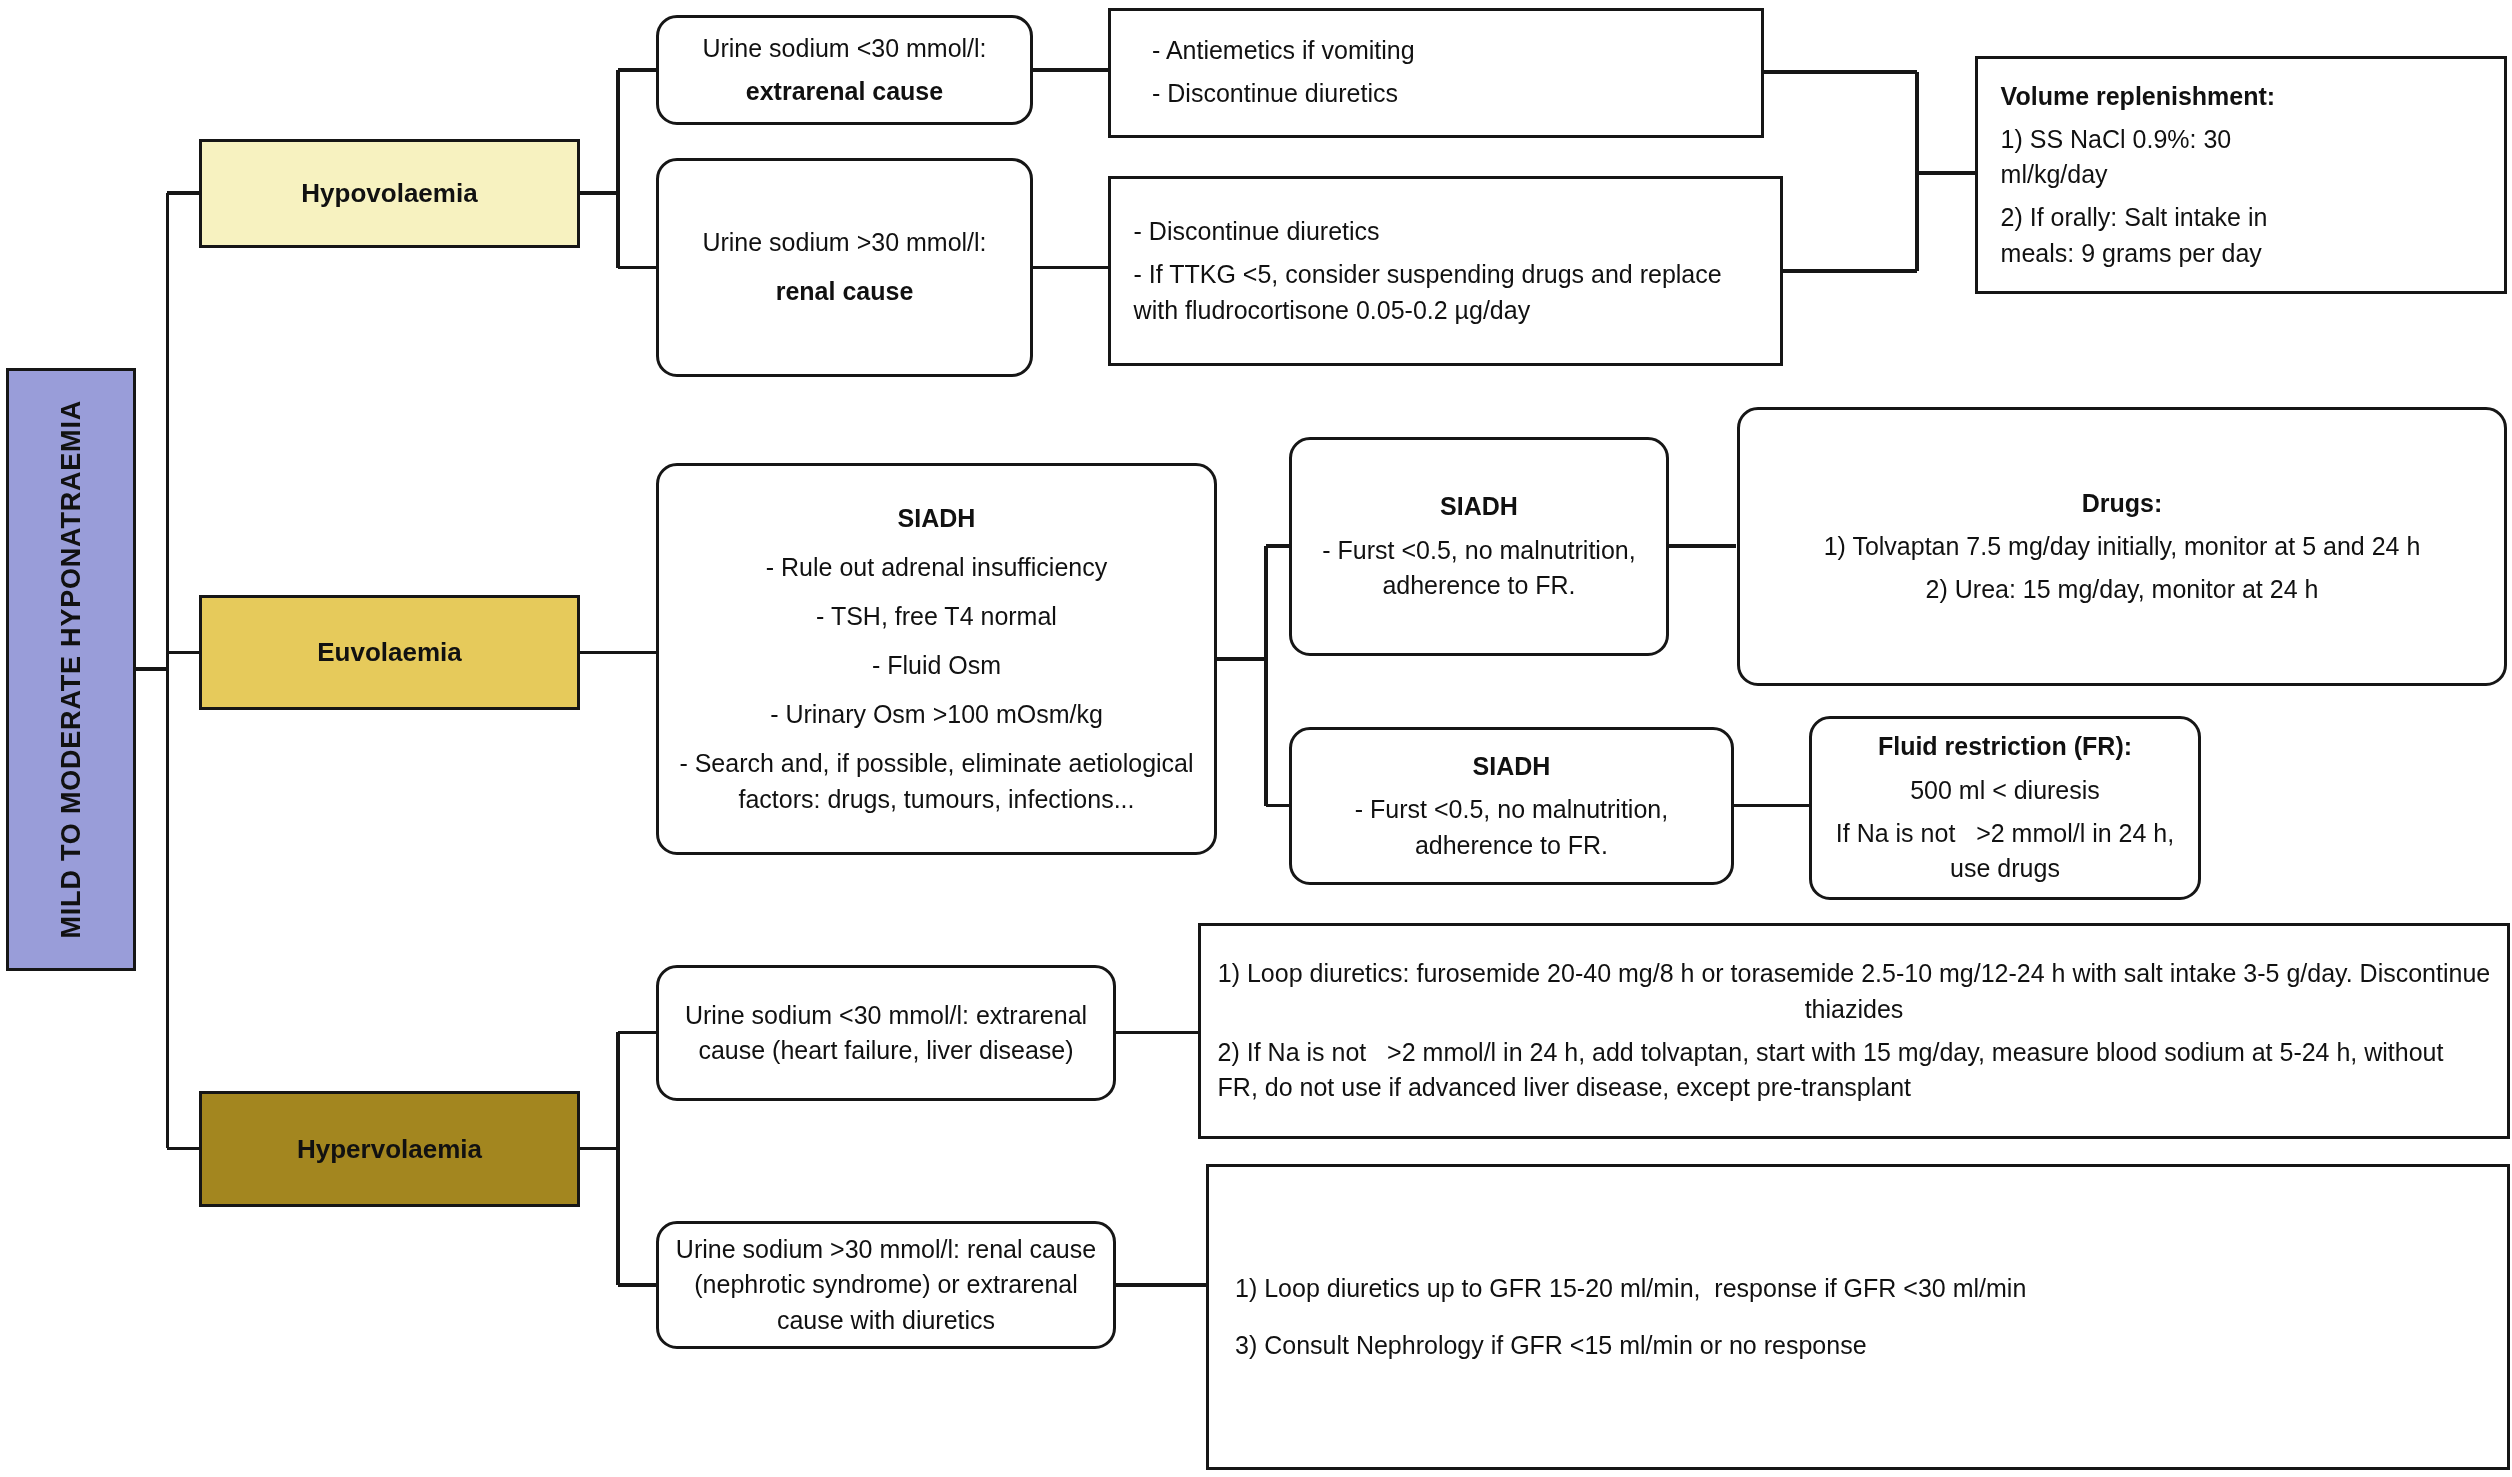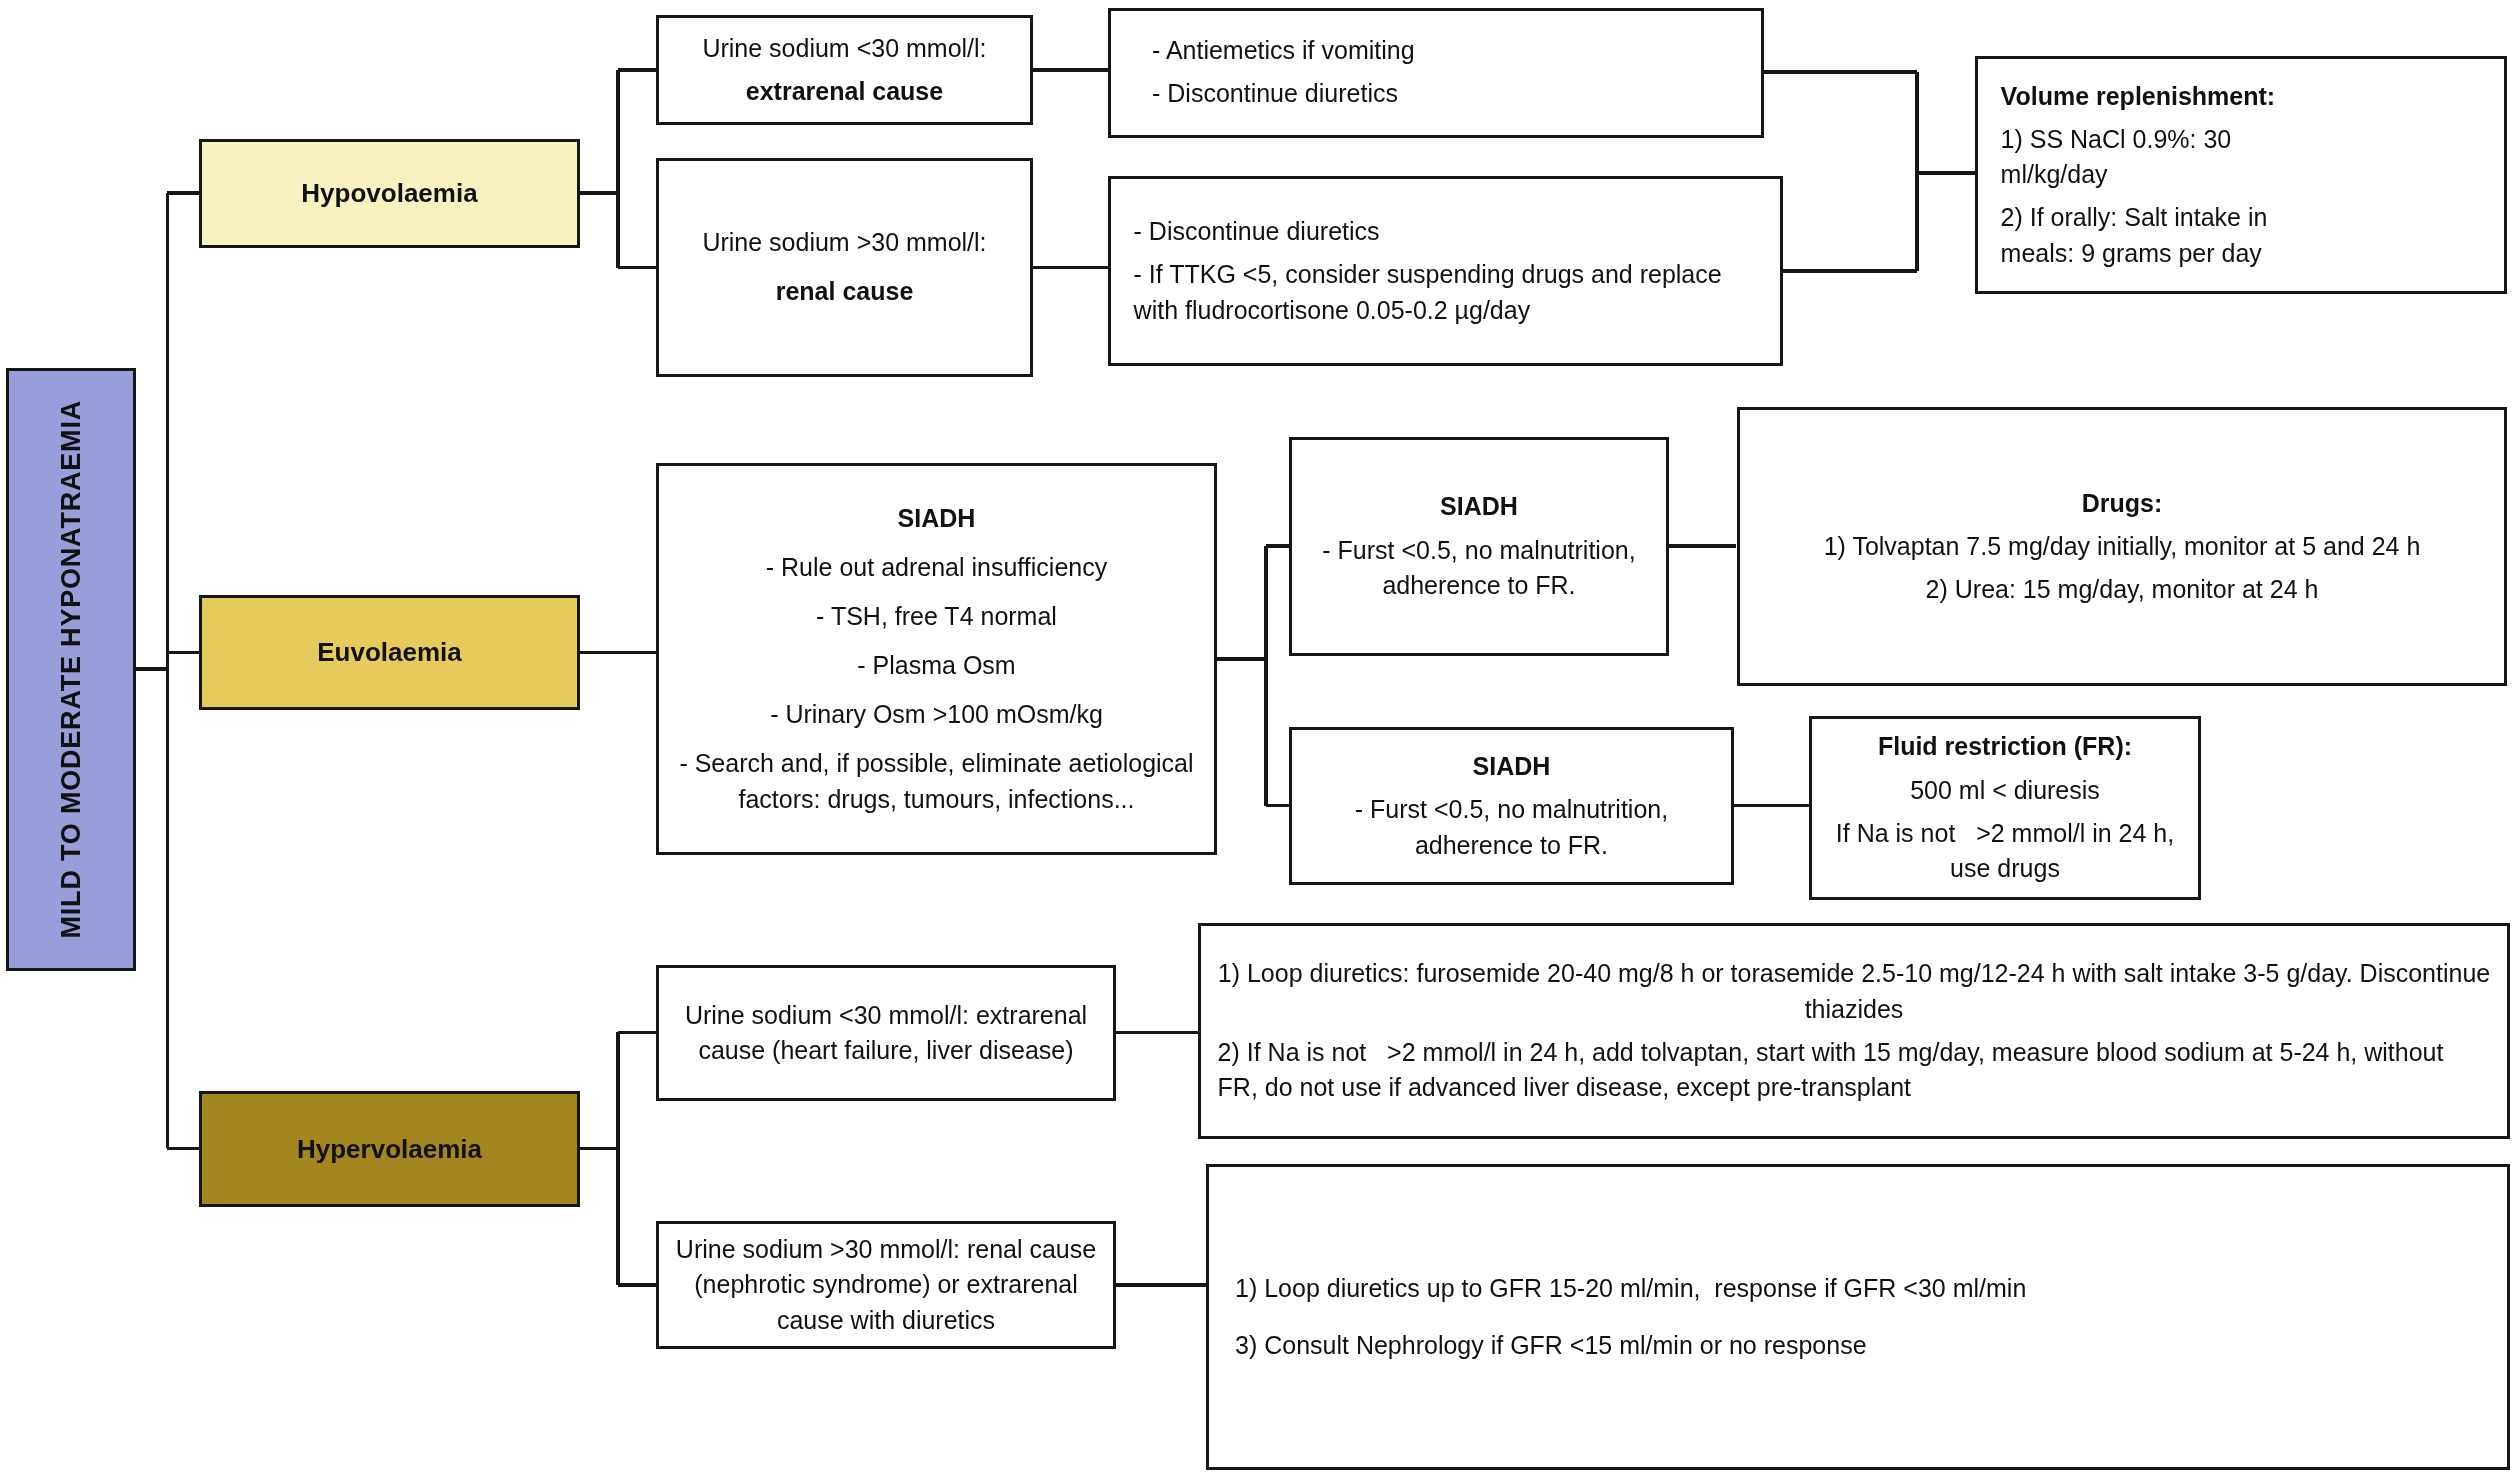--- a/index.html
+++ b/index.html
@@ -24,21 +24,21 @@
     position: absolute;
     background: #ffffff;
     border: 3px solid #161616;
     display: flex;
     flex-direction: column;
     justify-content: center;
     font-size: 25px;
     line-height: 1.42;
     padding: 10.6px 16.6px;
   }
-  .center { align-items: center; text-align: center; }
+  .center { align-items: center; text-align: center; border-radius: 21px; }
   .left   { align-items: flex-start; text-align: left; }
   .b { font-weight: bold; }
   .label-box {
     font-weight: bold;
     font-size: 26px;
     align-items: center;
     justify-content: center;
     text-align: center;
   }
   .root-box { align-items: center; justify-content: center; padding: 7.5px; }
@@ -116,21 +116,21 @@
   <div class="box left tight" style="left:1975px; top:56px; width:532px; height:238px; padding-left:22.6px;">
     <p class="b title-line">Volume replenishment:</p>
     <p class="maxw440">1)  SS NaCl 0.9%: 30 ml/kg/day</p>
     <p class="maxw440">2) If orally: Salt intake in meals: 9 grams per day</p>
   </div>
 
   <div class="box center spread" style="left:656px; top:463px; width:561px; height:392px;">
     <p class="b">SIADH</p>
     <p>-  Rule out adrenal insufficiency</p>
     <p>- TSH, free T4 normal</p>
-    <p>- Plasma Osm</p>
+    <p>- Fluid Osm</p>
     <p>- Urinary Osm &gt;100 mOsm/kg</p>
     <p>- Search and, if possible, eliminate aetiological factors: drugs, tumours, infections...</p>
   </div>
 
   <div class="box center tight" style="left:1289px; top:437px; width:380px; height:219px;">
     <p class="b title-line">SIADH</p>
     <p>-  Furst &lt;0.5, no malnutrition, adherence to FR.</p>
   </div>
 
   <div class="box center tight" style="left:1737px; top:407px; width:770px; height:279px;">

